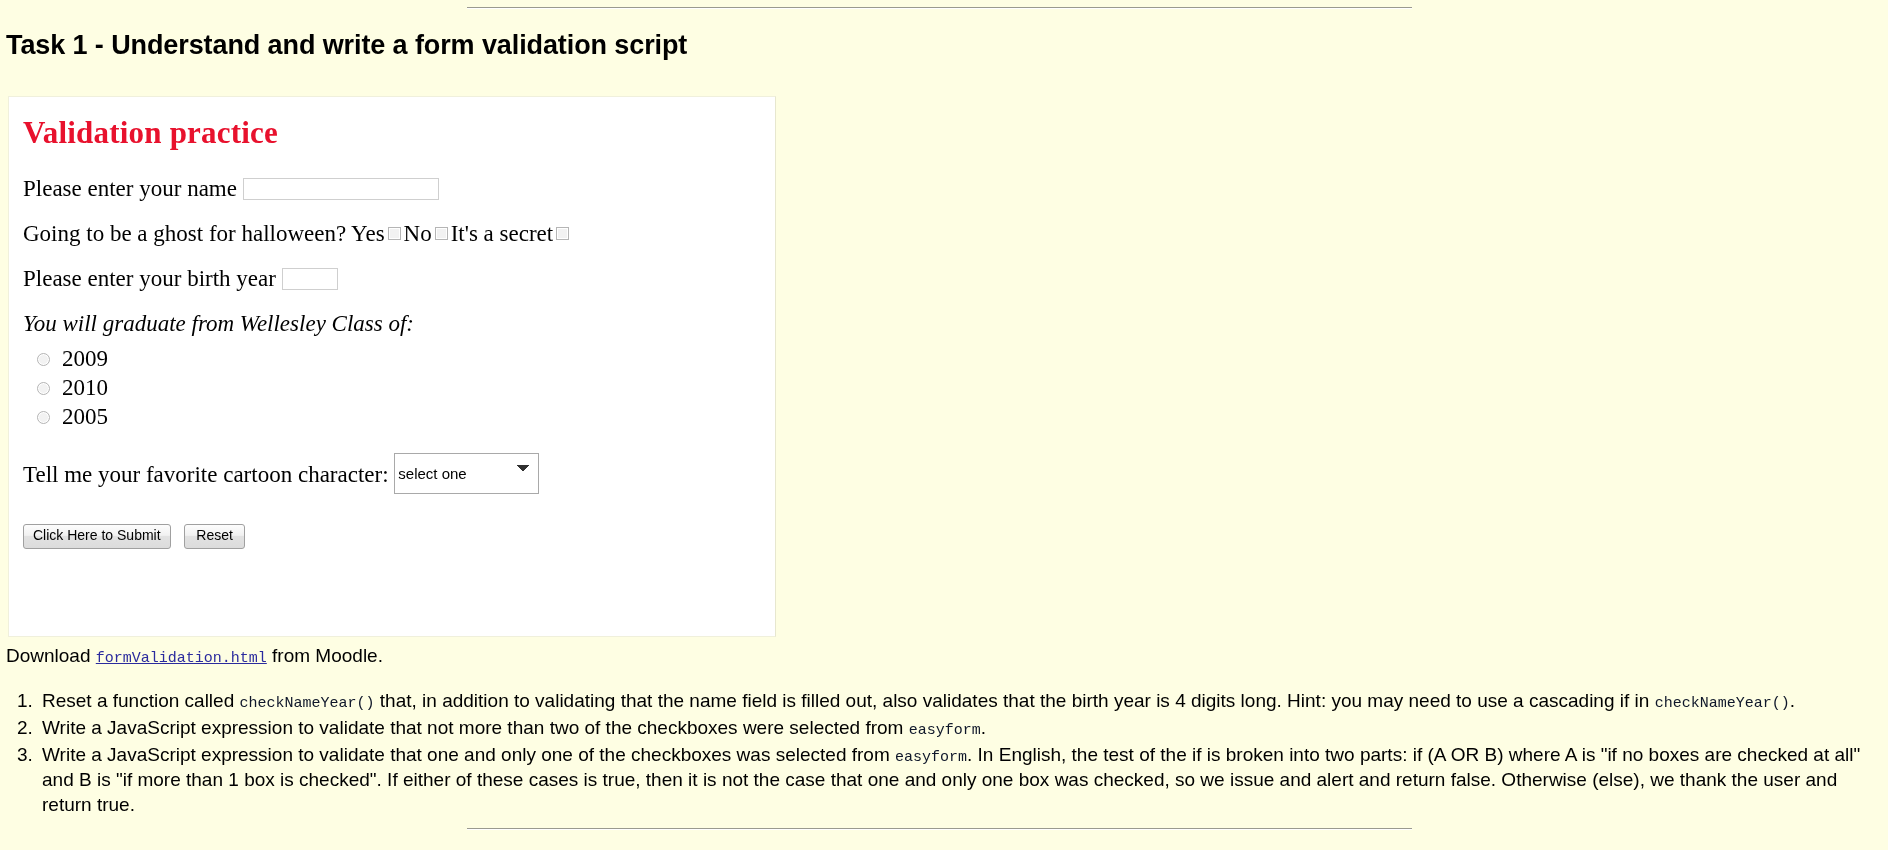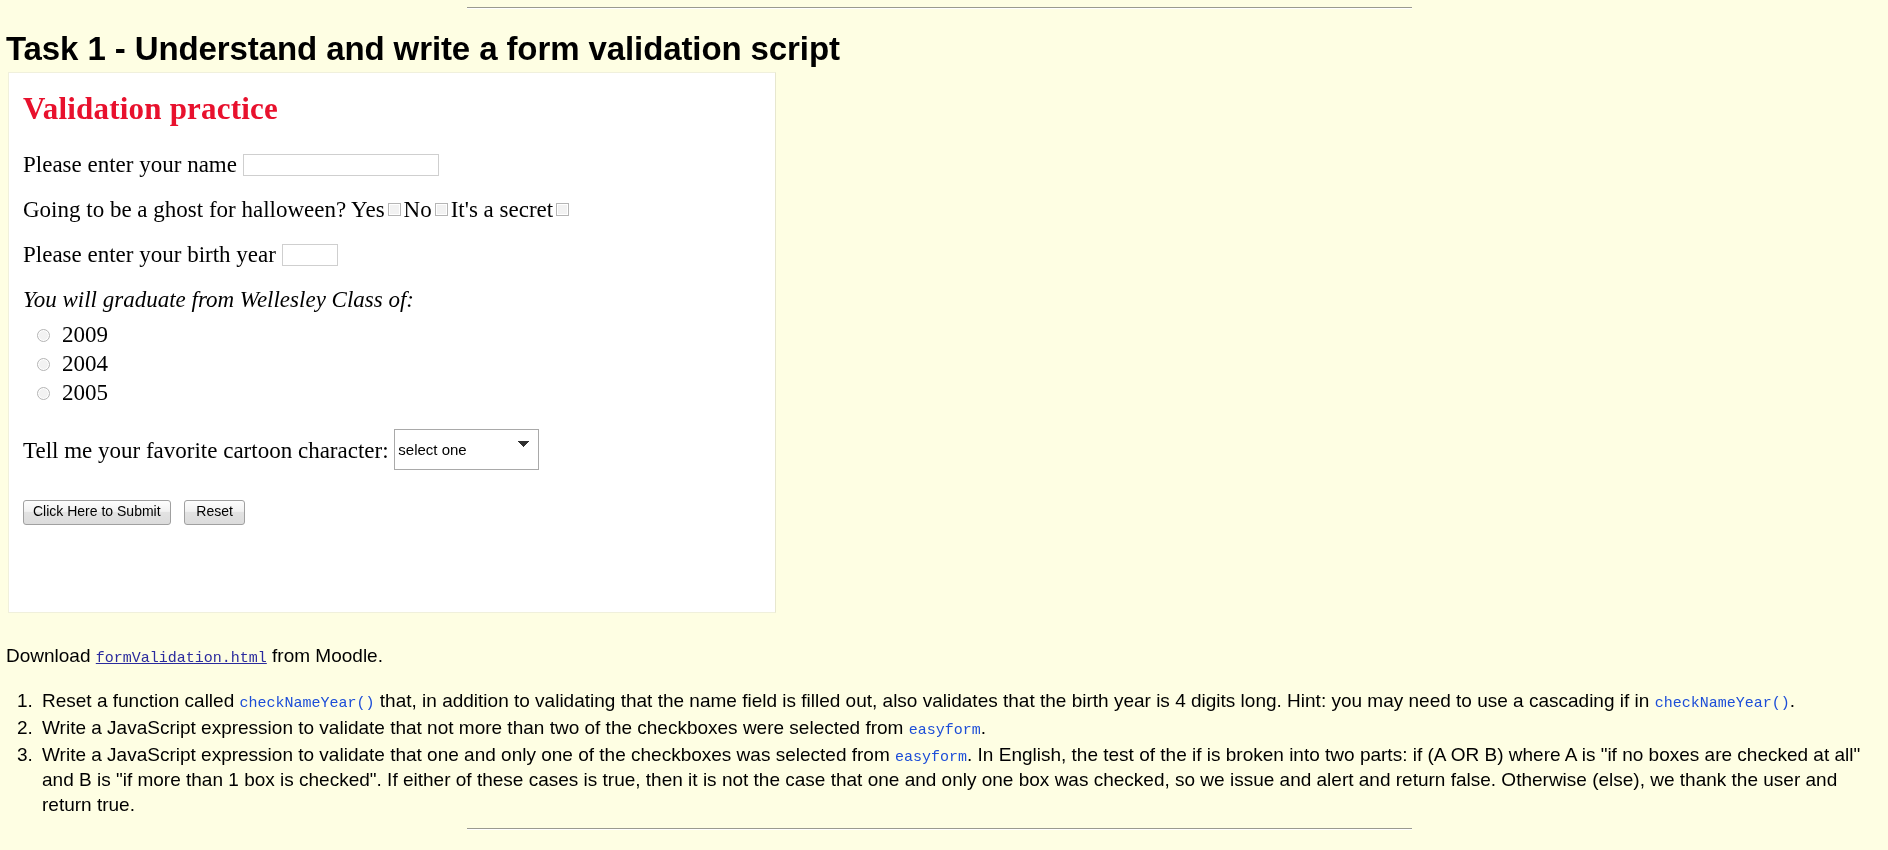--- a/index.html
+++ b/index.html
@@ -25,32 +25,32 @@
     border-bottom: 1px solid #ffffff;
     height: 0;
     margin: 0 auto;
     width: 945px;
     position: relative;
     left: -5px;
   }
 
   h1.task-title {
     font-family: "Liberation Sans", sans-serif;
-    font-size: 33px;
+    font-size: 27px;
     font-weight: bold;
     color: #000000;
     margin: 13px 0 0 6px;
     letter-spacing: -0.1px;
   }
 
   
   .frame {
     position: absolute;
     left: 8px;
-    top: 72px;
+    top: 96px;
     width: 768px;
     height: 541px;
     background: #ffffff;
     border: 1px solid #f0f0dc;
     border-right: 1px solid #e7e7cf;
     box-sizing: border-box;
     overflow: hidden;
   }
 
   .frame-inner {
@@ -162,21 +162,21 @@
     left: 6px;
     top: 645px;
     font-family: "Liberation Sans", sans-serif;
     font-size: 19px;
     color: #000000;
     white-space: nowrap;
   }
   .code {
     font-family: "Liberation Mono", monospace;
     font-size: 15px;
-    color: #1d4ed8;
+    color: #0f172a;
   }
   a.file-link {
     font-family: "Liberation Mono", monospace;
     font-size: 15px;
     color: #2b2b9e;
   }
 
   ol.task-list {
     position: absolute;
     left: 0;
@@ -228,21 +228,21 @@
       <span>Please enter your birth year</span>
       <input class="text-field year-field" type="text" value="" style="">
     </div>
 
     <div class="form-row grad-question">You will graduate from Wellesley Class of:</div>
 
     <div class="radio-row">
       <span class="rb"></span><span class="lbl">2009</span>
     </div>
     <div class="radio-row">
-      <span class="rb"></span><span class="lbl">2004</span>
+      <span class="rb"></span><span class="lbl">2010</span>
     </div>
     <div class="radio-row">
       <span class="rb"></span><span class="lbl">2005</span>
     </div>
 
     <div class="form-row select-row">
       <span>Tell me your favorite cartoon character:</span>
       <select class="cartoon-select">
         <option>select one</option>
       </select>

